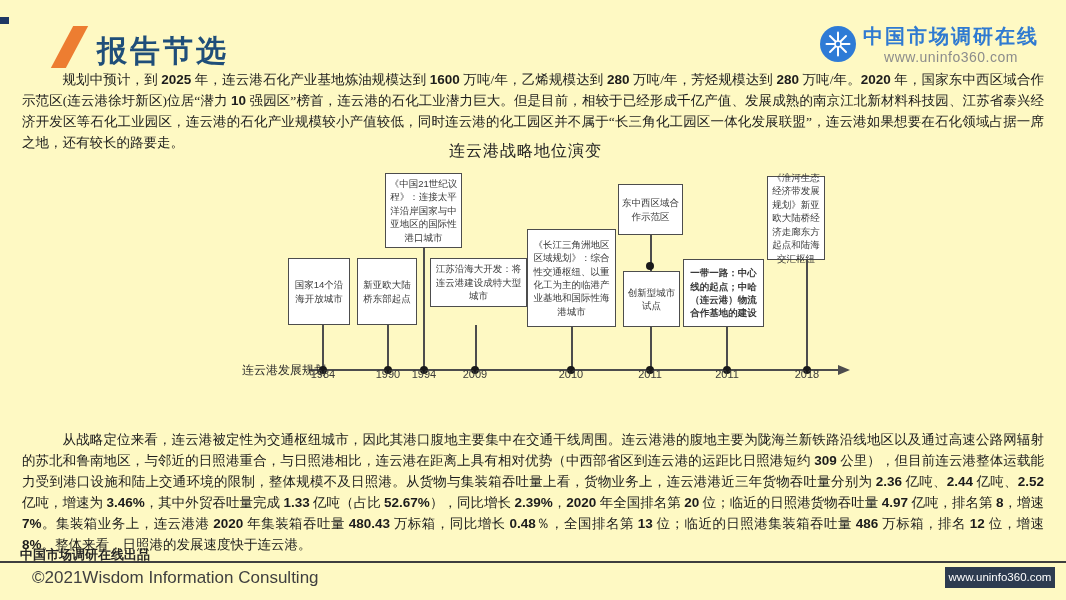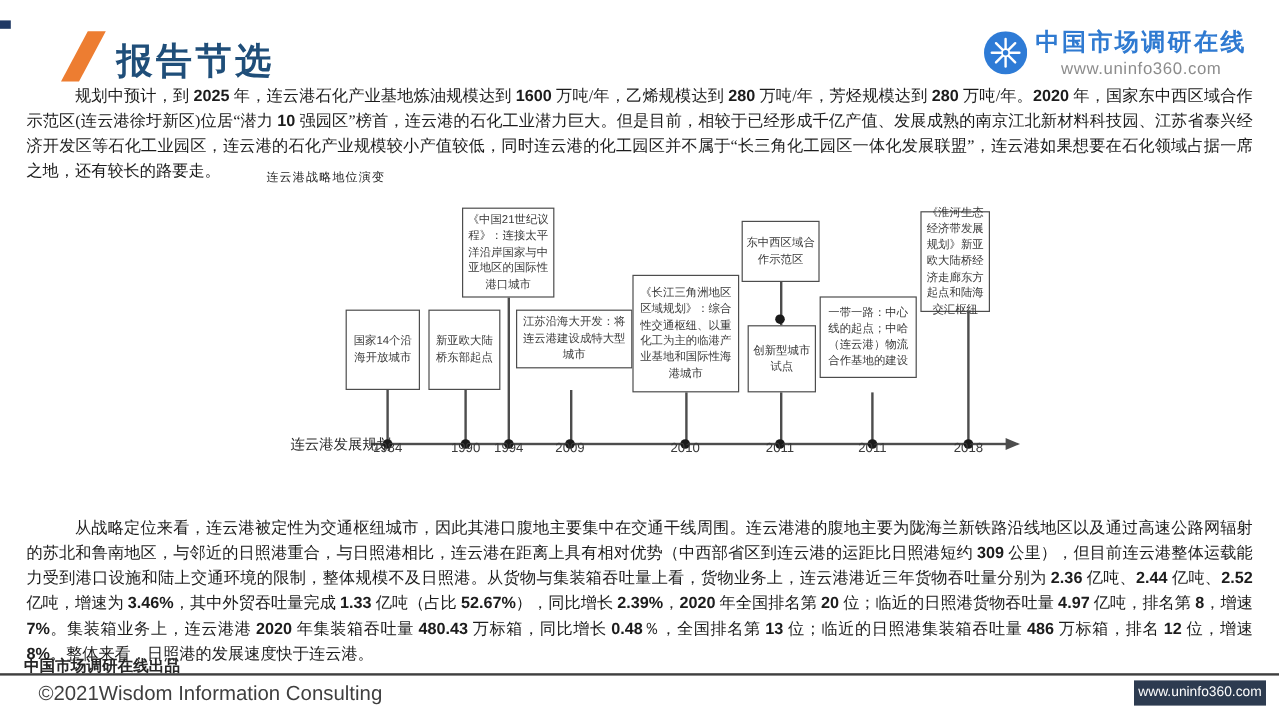--- a/index.html
+++ b/index.html
@@ -1,17 +1,17 @@
 <!DOCTYPE html>
 <html><head>
 <meta charset="utf-8">
 <style>
   html,body{margin:0;padding:0;background:#e9e9e9;}
   .page{
-    position:relative;width:1066px;height:600px;margin:0 auto;background:#ffffff;
+    position:relative;width:1066px;height:600px;margin:0 auto;background:#fef9c3;
     overflow:hidden;font-family:"Liberation Serif",serif;color:#1c1c1c;
   }
   
   .corner-mark{position:absolute;left:0;top:17px;width:9px;height:7px;background:#1f3864;}
   .slash{position:absolute;left:62px;top:26px;width:15px;height:42px;background:#ED7D31;transform:skewX(-28deg);}
   .page-title{
     position:absolute;left:97px;top:31px;font-family:"Liberation Sans",sans-serif;
     font-size:30px;font-weight:700;color:#1F4E79;letter-spacing:3px;white-space:nowrap;
   }
   .logo{position:absolute;left:820px;top:24px;display:flex;align-items:flex-start;}
@@ -28,37 +28,37 @@
   
   .para{
     position:absolute;left:22px;width:1022px;text-align:justify;
     font-size:13.5px;line-height:21px;text-indent:3em;color:#1c1c1c;
   }
   .para b{font-family:"Liberation Sans",sans-serif;font-weight:700;}
   .para-1{top:69px;}
   .para-2{top:429px;}
   
   .diagram-title{
-    position:absolute;left:222px;top:141px;width:607px;
-    font-size:10px;color:#222;letter-spacing:1px;
+    position:absolute;left:222px;top:141px;width:607px;text-align:center;
+    font-size:16px;color:#222;letter-spacing:1px;
   }
   .tl-box{
     position:absolute;box-sizing:border-box;border:1.5px solid #4d4d4d;background:#fff;
     display:flex;align-items:center;justify-content:center;text-align:center;
     font-family:"Liberation Sans",sans-serif;font-size:9.5px;line-height:1.42;
     color:#3a3a3a;padding:2px 3px;
   }
   .bx0{left:288px;top:258px;width:62px;height:67px;}
   .bx1{left:357px;top:258px;width:60px;height:67px;}
   .bx2{left:385px;top:173px;width:77px;height:75px;}
   .bx3{left:430px;top:258px;width:97px;height:49px;}
   .bx4{left:527px;top:229px;width:89px;height:98px;}
   .bx5{left:618px;top:184px;width:65px;height:51px;}
   .bx6{left:623px;top:271px;width:57px;height:56px;}
-  .bx7{left:683px;top:247px;width:81px;height:68px;}
+  .bx7{left:683px;top:259px;width:81px;height:68px;font-weight:bold;}
   .bx8{left:767px;top:176px;width:58px;height:84px;}
   .vline{position:absolute;width:1.5px;background:#4d4d4d;}
   .cn0{left:322px;top:325px;height:45px;}
   .cn1{left:387px;top:325px;height:45px;}
   .cn2{left:423px;top:248px;height:122px;}
   .cn3{left:475px;top:325px;height:45px;}
   .cn4{left:571px;top:327px;height:43px;}
   .cn5a{left:650px;top:235px;height:36px;}
   .cn5b{left:650px;top:327px;height:43px;}
   .cn6{left:726px;top:327px;height:43px;}

